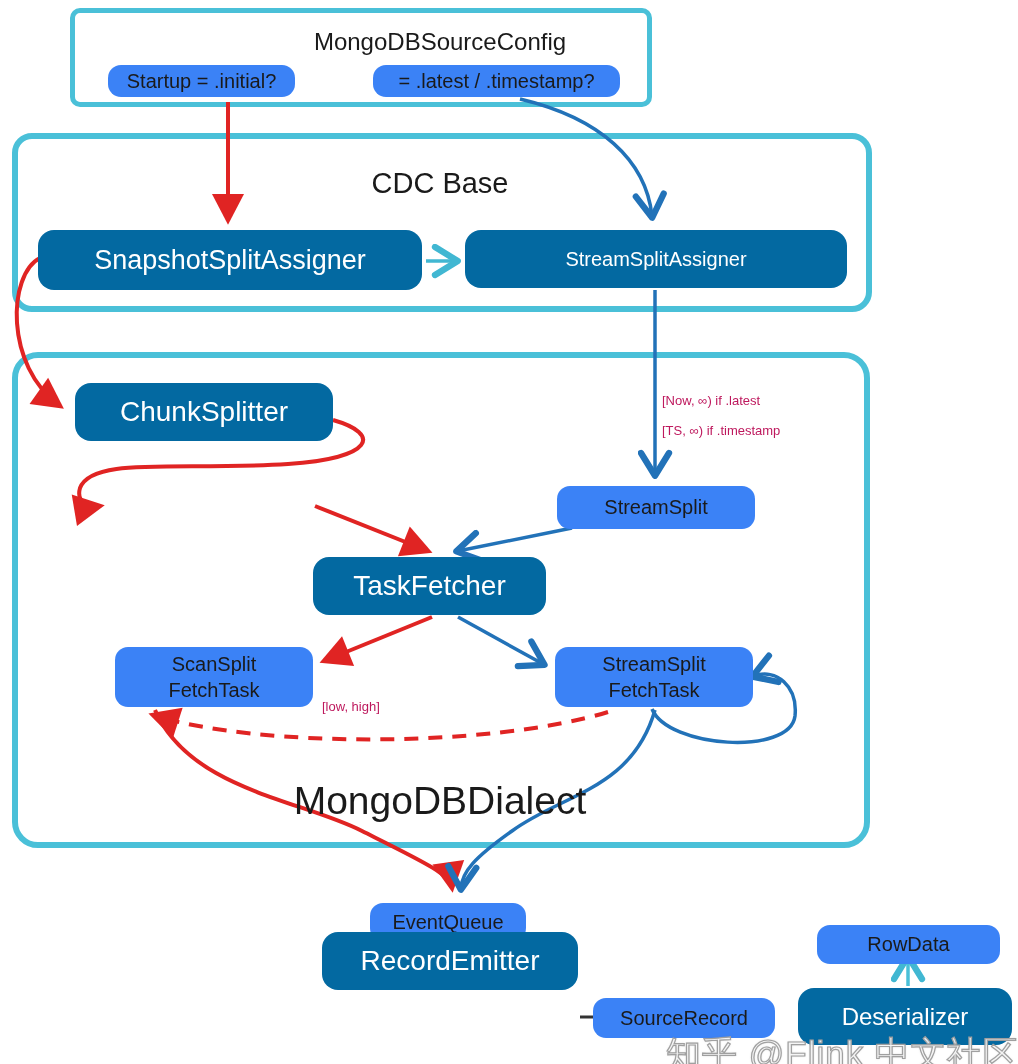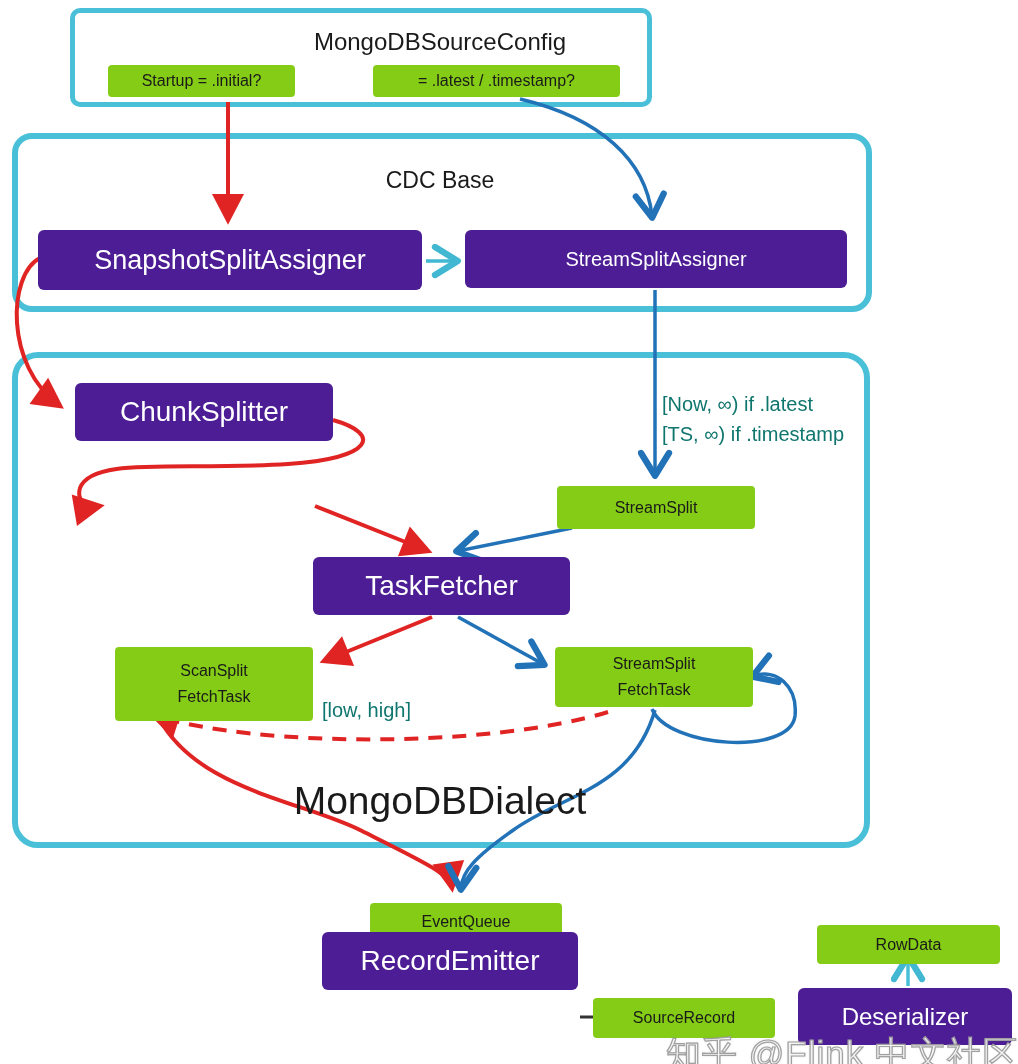--- a/index.html
+++ b/index.html
@@ -12,31 +12,31 @@
   }
   .container-box {
     position:absolute; border:6px solid #4ac0d8; border-radius:20px;
     background:transparent; box-sizing:border-box;
   }
   .container-title {
     position:absolute; text-align:center; color:#1a1a1a;
     white-space:nowrap; transform:translateX(-50%);
   }
   .box-teal {
-    position:absolute; background:#4c1d95; color:#ffffff; border-radius:6px;
+    position:absolute; background:#0369a1; color:#ffffff; border-radius:16px;
     display:flex; align-items:center; justify-content:center;
     box-sizing:border-box; white-space:nowrap;
   }
   .box-gray {
-    position:absolute; background:#84cc16; color:#1a1a1a; border-radius:4px;
+    position:absolute; background:#3b82f6; color:#1a1a1a; border-radius:13px;
     display:flex; align-items:center; justify-content:center;
-    box-sizing:border-box; white-space:nowrap; font-size:16px;
+    box-sizing:border-box; white-space:nowrap; font-size:20px;
   }
   .note {
-    position:absolute; font-size:20px; color:#0f766e; white-space:nowrap;
+    position:absolute; font-size:13px; color:#be185d; white-space:nowrap;
   }
   .two-line { flex-direction:column; line-height:26px; }
   svg.overlay { position:absolute; left:0; top:0; width:1018px; height:1064px; }
   .watermark {
     position:absolute; left:666px; top:999px; z-index:10;
     font-size:35px; letter-spacing:1px; white-space:nowrap;
     color:rgba(255,255,255,0.82);
     -webkit-text-stroke:1.2px #a0a0a0;
     text-shadow:0 0 2px rgba(130,130,130,0.55);
     margin-top:32px;
@@ -79,49 +79,49 @@
     <path d="M608,712 C490,748 256,748 153,715" stroke="#e02423" stroke-width="4" fill="none" stroke-dasharray="14 10" marker-end="url(#ar-red)"></path>
     <path d="M652,709 C668,748 790,756 795,716 C798,686 776,668 754,676" stroke="#2272b8" stroke-width="3.5" fill="none" marker-end="url(#ar-blue)"></path>
     <path d="M155,710 C190,790 302,800 362,831 C424,862 450,874 452,888" stroke="#e02423" stroke-width="4" fill="none" marker-end="url(#ar-red)"></path>
     <path d="M655,710 C632,790 562,794 512,831 C474,858 462,872 461,888" stroke="#2272b8" stroke-width="3.5" fill="none" marker-end="url(#ar-blue)"></path>
     <path d="M450,943 L450,980" stroke="#4ac0d8" stroke-width="3.5" fill="none" marker-end="url(#ar-teal)"></path>
     <path d="M580,1017 L595,1017" stroke="#333333" stroke-width="3" fill="none"></path>
     <path d="M908,986 L908,958" stroke="#4ac0d8" stroke-width="3.5" fill="none" marker-end="url(#ar-teal)"></path>
   </svg>
 
   <div class="container-title" style="left:440px; top:28px; font-size:24px;">MongoDBSourceConfig</div>
-  <div class="container-title" style="left:440px; top:167px; font-size:23px;">CDC Base</div>
+  <div class="container-title" style="left:440px; top:167px; font-size:29px;">CDC Base</div>
   <div class="container-title" style="left:440px; top:779px; font-size:39px;">MongoDBDialect</div>
 
   <div class="box-gray" style="left:108px; top:65px; width:187px; height:32px;">Startup = .initial?</div>
   <div class="box-gray" style="left:373px; top:65px; width:247px; height:32px;">= .latest / .timestamp?</div>
 
   <div class="box-teal" style="left:38px; top:230px; width:384px; height:60px; font-size:27px;">SnapshotSplitAssigner</div>
   <div class="box-teal" style="left:465px; top:230px; width:382px; height:58px; font-size:20px;">StreamSplitAssigner</div>
 
   <div class="box-teal" style="left:75px; top:383px; width:258px; height:58px; font-size:28px;">ChunkSplitter</div>
   <div class="box-gray" style="left:557px; top:486px; width:198px; height:43px;">StreamSplit</div>
 
   <div class="note" style="left:662px; top:393px;">[Now, ∞) if .latest</div>
   <div class="note" style="left:662px; top:423px;">[TS, ∞) if .timestamp</div>
 
-  <div class="box-teal" style="left:313px; top:557px; width:257px; height:58px; font-size:28px;">TaskFetcher</div>
+  <div class="box-teal" style="left:313px; top:557px; width:233px; height:58px; font-size:28px;">TaskFetcher</div>
 
-  <div class="box-gray two-line" style="left:115px; top:647px; width:198px; height:74px;">
+  <div class="box-gray two-line" style="left:115px; top:647px; width:198px; height:60px;">
     <span>ScanSplit</span>
     <span>FetchTask</span>
   </div>
   <div class="box-gray two-line" style="left:555px; top:647px; width:198px; height:60px;">
     <span>StreamSplit</span>
     <span>FetchTask</span>
   </div>
 
   <div class="note" style="left:322px; top:699px;">[low, high]</div>
 
-  <div class="box-gray" style="left:370px; top:903px; width:192px; height:38px;">EventQueue</div>
+  <div class="box-gray" style="left:370px; top:903px; width:156px; height:38px;">EventQueue</div>
   <div class="box-teal" style="left:322px; top:932px; width:256px; height:58px; font-size:28px;">RecordEmitter</div>
   <div class="box-gray" style="left:593px; top:998px; width:182px; height:40px;">SourceRecord</div>
   <div class="box-teal" style="left:798px; top:988px; width:214px; height:57px; font-size:24px;">Deserializer</div>
   <div class="box-gray" style="left:817px; top:913px; width:183px; height:39px;margin-top:12px;">RowData</div>
 
   <div class="watermark">知乎 @Flink 中文社区</div>
 
 </div>
 
 </body></html>

